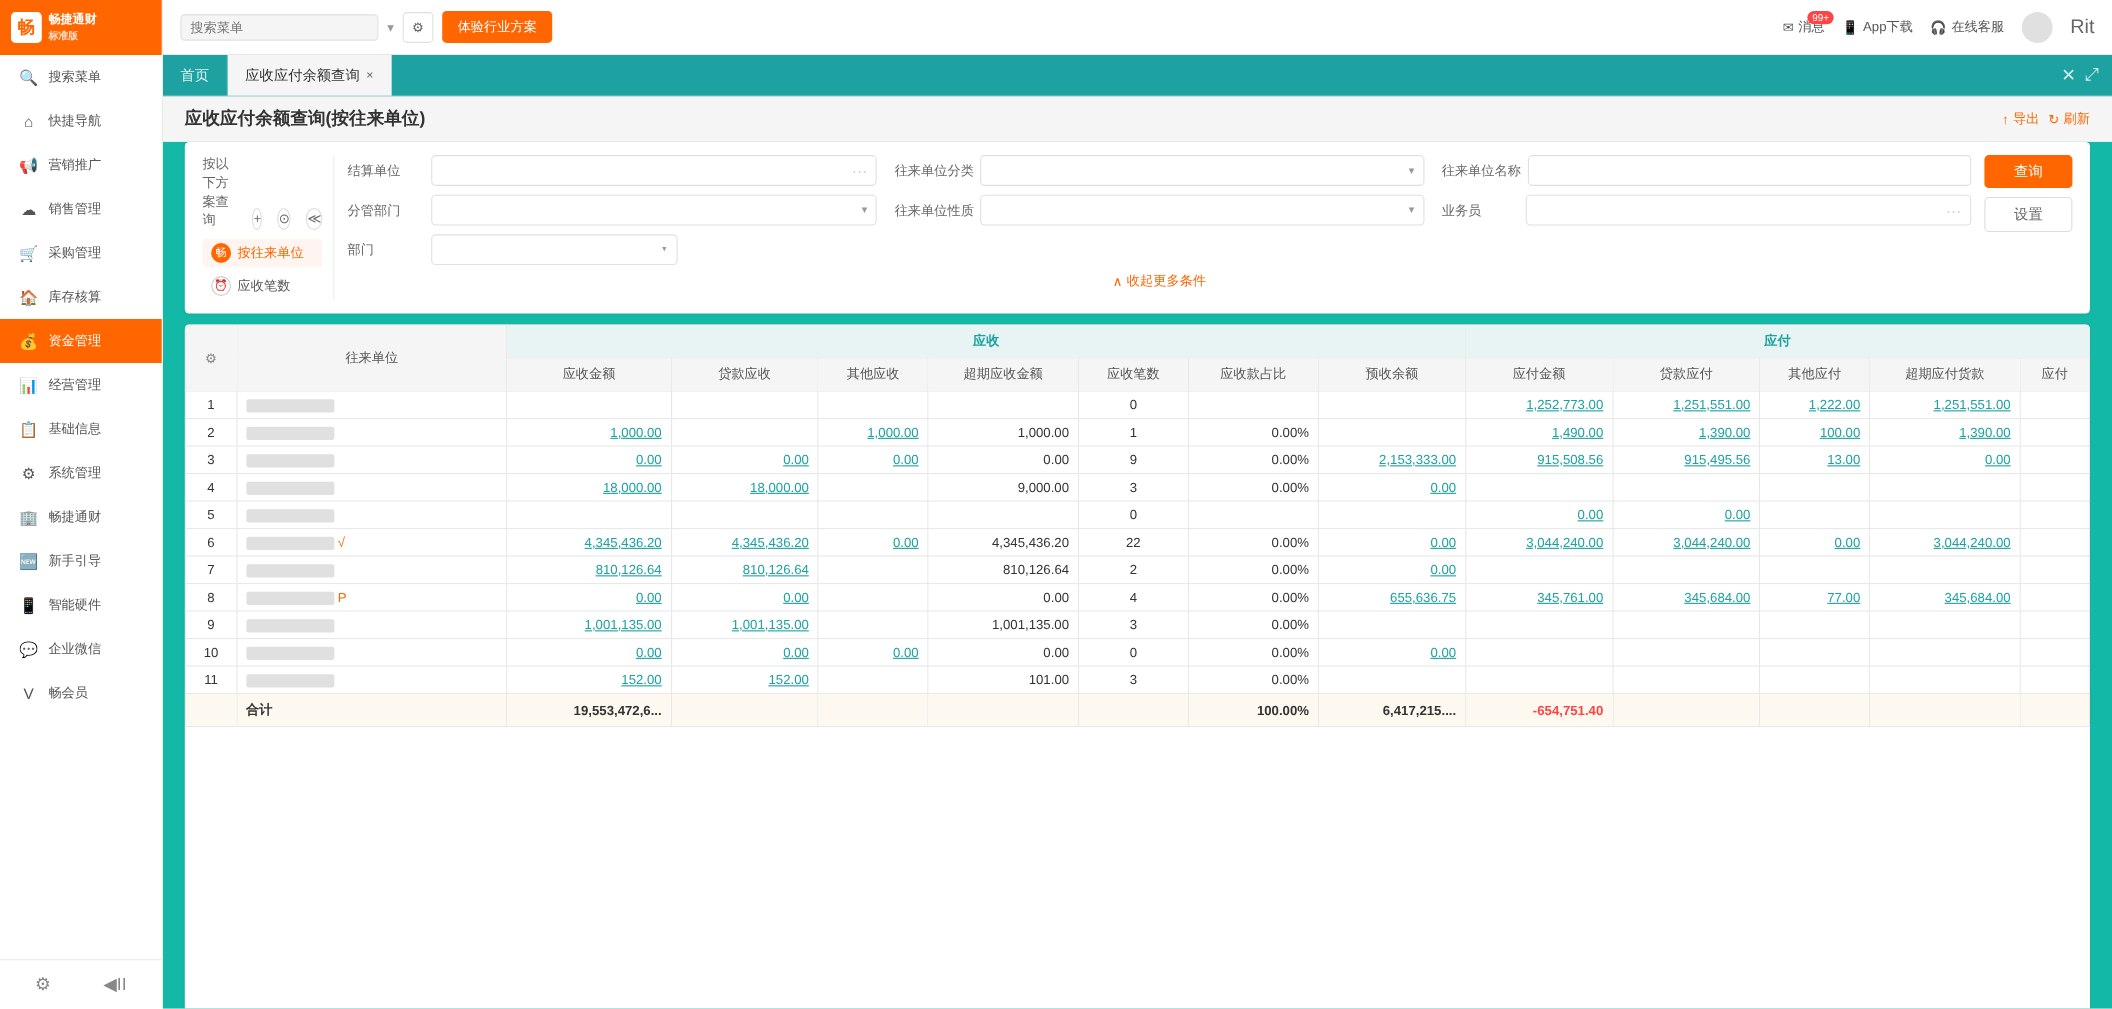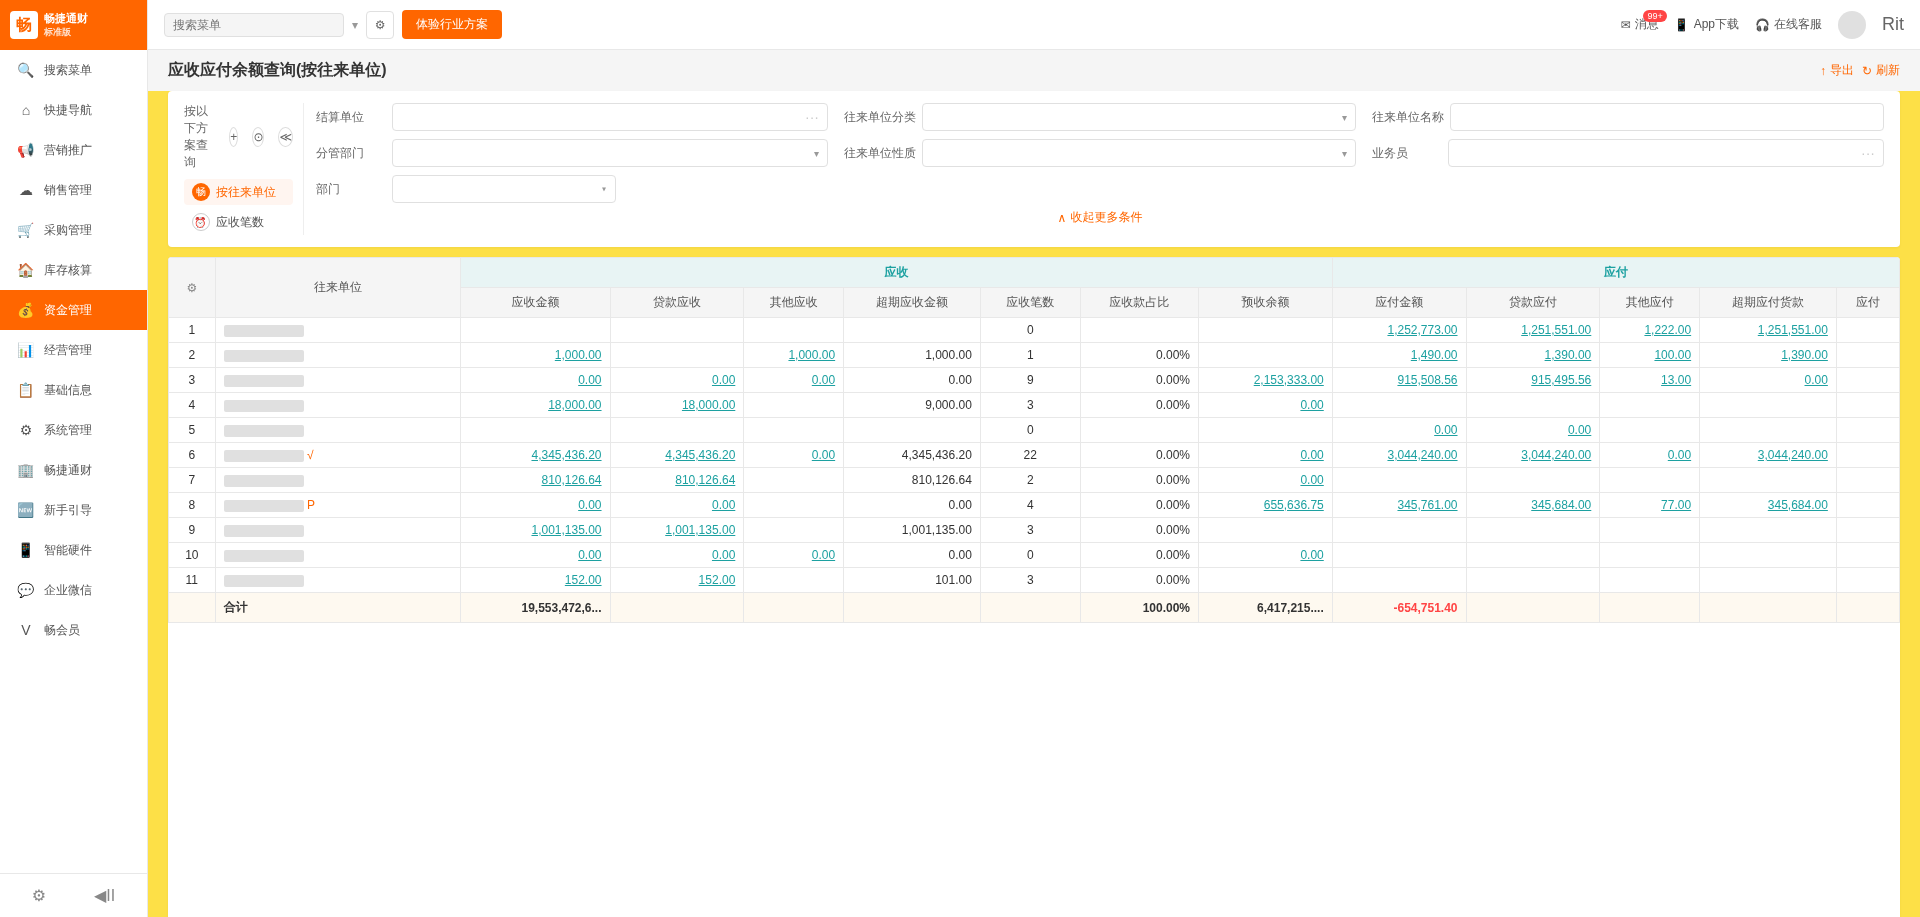--- a/index.html
+++ b/index.html
@@ -73,21 +73,21 @@
       height: 100%; display: flex; align-items: center; padding: 0 16px;
       cursor: pointer; font-size: 13px; color: rgba(255,255,255,0.85);
       border-right: 1px solid rgba(255,255,255,0.2);
     }
     .tab-item.active { background: #f5f5f5; color: #333; }
     .tab-close { margin-left: 6px; color: #666; font-size: 11px; cursor: pointer; }
     .tab-bar-right { margin-left: auto; display: flex; align-items: center; gap: 8px; padding-right: 12px; }
     .tab-bar-btn { color: rgba(255,255,255,0.8); cursor: pointer; font-size: 16px; }
 
     
-    .content { flex: 1; overflow: hidden; background: #fde047; display: flex; flex-direction: column; }
+    .content { flex: 1; overflow: hidden; background: #14b8a6; display: flex; flex-direction: column; }
 
     
     .page-header {
       background: #f5f5f5; padding: 10px 20px; display: flex; align-items: center; justify-content: space-between;
     }
     .page-title { font-size: 16px; font-weight: bold; color: #333; }
     .page-actions { display: flex; gap: 8px; }
     .page-action-btn { display: flex; align-items: center; gap: 4px; color: #ff6600; cursor: pointer; font-size: 12px; }
 
     
@@ -264,20 +264,33 @@
       </div>
       <div class="header-icon-item">
         <span>🎧</span>
         <span>在线客服</span>
       </div>
       <div class="user-avatar"></div>
       <div class="user-info">Rit</div>
     </div>
   </div>
 
+  <div class="tab-bar">
+    <div class="tab-item">
+      <span>首页</span>
+    </div>
+    <div class="tab-item active">
+      <span>应收应付余额查询</span>
+      <span class="tab-close">×</span>
+    </div>
+    <div class="tab-bar-right">
+      <span class="tab-bar-btn">✕</span>
+      <span class="tab-bar-btn">⤢</span>
+    </div>
+  </div>
 
   <div class="content">
 
     <div class="page-header">
       <div class="page-title">应收应付余额查询(按往来单位)</div>
       <div class="page-actions">
         <div class="page-action-btn">
           <span>↑</span>
           <span>导出</span>
         </div>
@@ -285,21 +298,21 @@
           <span>↻</span>
           <span>刷新</span>
         </div>
       </div>
     </div>
 
     <div class="filter-area">
       <div class="filter-with-scheme">
 
         <div class="scheme-panel">
-          <div style="display:flex;align-items:center;gap:14px;margin-bottom:8px;">
+          <div style="display:flex;align-items:flex-end;gap:14px;margin-bottom:8px;">
             <span class="filter-label">按以下方案查询</span>
             <div class="filter-add-btn">+</div>
             <div class="filter-add-btn">⊙</div>
             <div class="filter-add-btn">≪</div>
           </div>
           <div class="scheme-item">
             <div class="scheme-item-icon">畅</div>
             <span>按往来单位</span>
           </div>
           <div class="scheme-item2">
@@ -368,20 +381,24 @@
             </div>
             <div style="flex:2;"></div>
           </div>
 
           <div class="collapse-btn">
             <span>∧</span>
             <span>收起更多条件</span>
           </div>
         </div>
 
+        <div class="filter-buttons">
+          <button class="query-btn">查询</button>
+          <button class="settings-btn">设置</button>
+        </div>
       </div>
     </div>
 
     <div class="table-wrapper">
       <table>
         <thead>
           <tr>
             <th rowspan="2" class="settings-icon-cell">⚙</th>
             <th rowspan="2" style="min-width:160px;">往来单位</th>
             <th colspan="7" class="group-header">应收</th>

